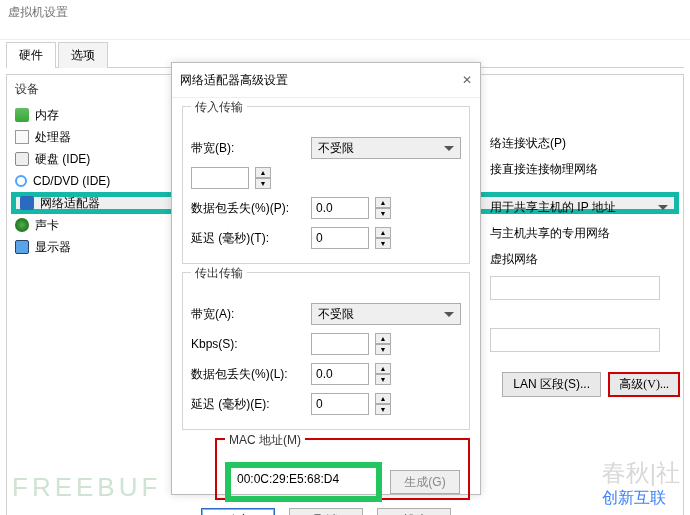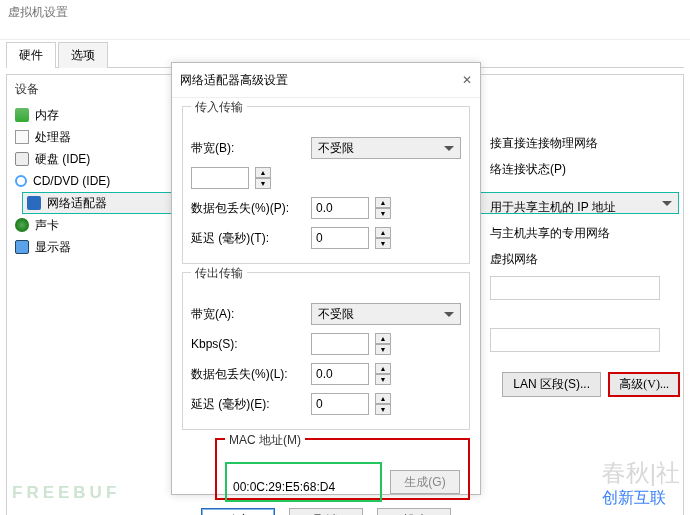--- a/index.html
+++ b/index.html
@@ -7,21 +7,21 @@
 
   
   .win-title { height:40px; line-height:24px; padding-left:8px; color:#737373; background:#fff; border-bottom:1px solid #eee; }
   .tabs { margin:4px 6px 0 6px; border-bottom:1px solid #d0d0d0; display:flex; align-items:flex-end; height:24px;}
   .tab { padding:4px 12px; border:1px solid #d0d0d0; border-bottom:none; margin-right:2px; background:#f4f4f4; position:relative; top:1px;}
   .tab.active { background:#fff; }
   .panel { margin:6px; border:1px solid #d0d0d0; height:470px; position:relative;}
   .col-header { padding:6px 8px; color:#333; }
   .dev-list { padding:0 4px; }
   .dev-item { display:flex; align-items:center; height:22px; padding:0 4px; gap:6px; }
-  .dev-item.sel { border:1px solid #14b8a6;margin-left:11px; }
+  .dev-item.sel { border:5px solid #14b8a6; }
   .ic { width:14px; height:14px; display:inline-block; }
   .ic-mem { background:linear-gradient(#6b6,#3a3); border-radius:2px;}
   .ic-cpu { background:#f9f9f9; border:1px solid #999;}
   .ic-hdd { background:#eee; border:1px solid #888; border-radius:2px;}
   .ic-cd { border:2px solid #4aa3ff; border-radius:50%; width:12px; height:12px;}
   .ic-net { background:#2a6bbf; border-radius:2px;}
   .ic-snd { background:radial-gradient(circle,#5a5,#060); border-radius:50%;}
   .ic-disp{ background:#5aa3e8; border:1px solid #246; border-radius:2px;}
 
   .right-pane { position:absolute; left:490px; top:130px; width:190px; }
@@ -39,29 +39,29 @@
   .row { display:flex; align-items:center; height:30px; gap:6px;}
   .row .lbl { width:114px; text-align:left; }
   .sel { flex:1; height:22px; border:1px solid #adadad; background:#efefef; position:relative;}
   .sel::after{content:""; position:absolute; right:6px; top:8px; border:5px solid transparent; border-top-color:#555;}
   .num { width:58px; height:22px; border:1px solid #adadad; padding:0 4px; line-height:20px; background:#fff;}
   .spin { width:16px; height:22px; display:flex; flex-direction:column;}
   .spin span{flex:1; border:1px solid #adadad; background:#efefef; font-size:7px; text-align:center; line-height:9px;}
 
   .grp.mac { border:2px solid #c00; padding:22px 8px 10px 8px; height:62px;margin-left:43px;}
   .mac-row { display:flex; gap:8px; align-items:center; }
-  .mac-input{ flex:1; height:40px; border:2px solid #22c55e; padding:12px 6px; line-height:22px; }
+  .mac-input{ flex:1; height:40px; border:6px solid #22c55e; padding:0 6px; line-height:22px; }
   .gen-btn { width:70px; height:24px; border:1px solid #adadad; background:#efefef; color:#888; text-align:center; line-height:22px;}
 
   .dlg-btns { display:flex; justify-content:center; gap:14px; margin-top:6px;}
   .dlg-btn { width:74px; height:24px; border:1px solid #adadad; background:#efefef; text-align:center; line-height:22px;}
   .dlg-btn.primary { border:1px solid #2a6bbf; background:#fff; box-shadow:inset 0 0 0 1px #7fb6e8;}
 
   
-  .wm1 { position:absolute; left:12px; bottom:12px; color:#cfe3d2; font-size:17px; font-weight:bold; letter-spacing:4px;}
+  .wm1 { position:absolute; left:12px; bottom:12px; color:#cfe3d2; font-size:26px; font-weight:normal; letter-spacing:4px;}
   .wm2 { position:absolute; right:10px; bottom:26px; color:#d8d8d8; font-size:24px; }
   .wm3 { position:absolute; right:24px; bottom:6px; color:#3b82f6; font-size:16px; }
 </style>
 </head>
 <body>
 
 <div class="win-title">虚拟机设置</div>
 <div class="tabs">
   <div class="tab active">硬件</div>
   <div class="tab">选项</div>
@@ -94,22 +94,22 @@
         <span>声卡</span>
       </div>
     <div class="dev-item">
         <span class="ic ic-disp"></span>
         <span>显示器</span>
       </div>
   </div>
 </div>
 
 <div class="right-pane">
+  <div class="right-line">络连接状态(P)</div>
   <div class="right-line">接直接连接物理网络</div>
-  <div class="right-line">络连接状态(P)</div>
   <div class="right-line" style="margin-top:12px">用于共享主机的 IP 地址</div>
   <div class="right-line">与主机共享的专用网络</div>
   <div class="right-line">虚拟网络</div>
   <div class="right-box" style="margin-top:4px"></div>
   <div class="right-box" style="margin-top:28px"></div>
   <div style="margin-top:20px; text-align:right; white-space:nowrap;">
     <span class="small-btn">LAN 区段(S)...</span>
     <span class="small-btn hl-btn">高级(V)...</span>
   </div>
 </div>

